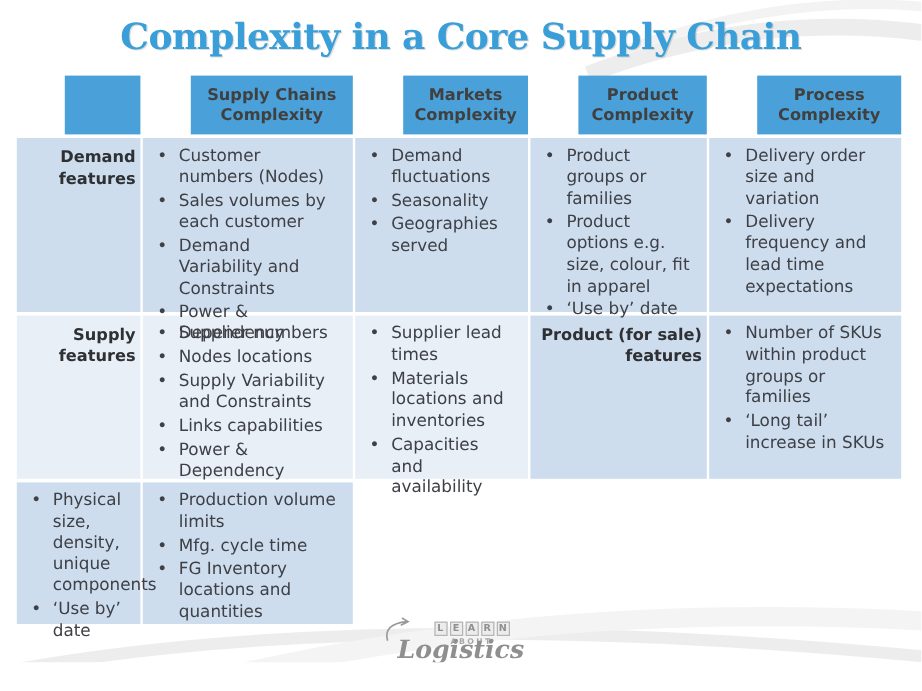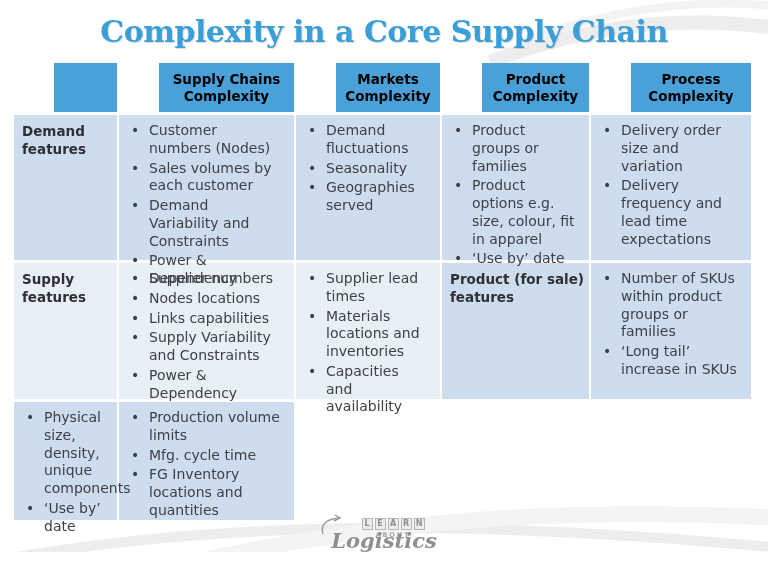--- a/index.html
+++ b/index.html
@@ -22,37 +22,38 @@
   .ctable {
     position:absolute; left:14px; top:63px; z-index:2;
     width:741px;
     display:grid;
     grid-template-columns:103px 175px 144px 147px 160px;
     grid-template-rows:49px 145px 136px 118px;
     gap:3px 2px;
   }
   .hcell {
     background:var(--header_bg, #4aa1d9);
-    color:#000000;
+    color:#404040;
     font-weight:bold;
     font-size:13.5px;
     line-height:1.25;
     display:flex; align-items:center; justify-content:center;
     text-align:center;
     padding:0 6px;
     margin-left:40px;
   }
   .row-a { background:var(--row_odd_bg, #cdddee); }
   .row-b { background:var(--row_even_bg, #e8eff7); }
   .lcell {
     font-weight:bold;
     color:var(--label_text, #2e3033);
     font-size:13.5px;
     line-height:1.3;
     padding:8px 4px 0 8px;
+    text-align:right;
   }
   .ccell {
     color:var(--text, #3e4046);
     font-size:14px;
     line-height:1.27;
     padding:7px 14px 4px 8px;
   }
   .ccell ul { margin:0; padding:0; list-style:none; }
   .ccell li { position:relative; padding-left:22px; margin-bottom:2px; }
   .ccell li::before {
@@ -131,22 +132,22 @@
         <ul>
           <li>Delivery order size and variation</li>
           <li>Delivery frequency and lead time expectations</li>
         </ul>
       </div>
       <div class="lcell row-b">Supply features</div>
       <div class="ccell row-b">
         <ul>
           <li>Supplier numbers</li>
           <li>Nodes locations</li>
+          <li>Supply Variability and Constraints</li>
           <li>Links capabilities</li>
-          <li>Supply Variability and Constraints</li>
           <li>Power &amp; Dependency</li>
         </ul>
       </div>
       <div class="ccell row-b">
         <ul>
           <li>Supplier lead times</li>
           <li>Materials locations and inventories</li>
           <li>Capacities and availability</li>
         </ul>
       </div>

